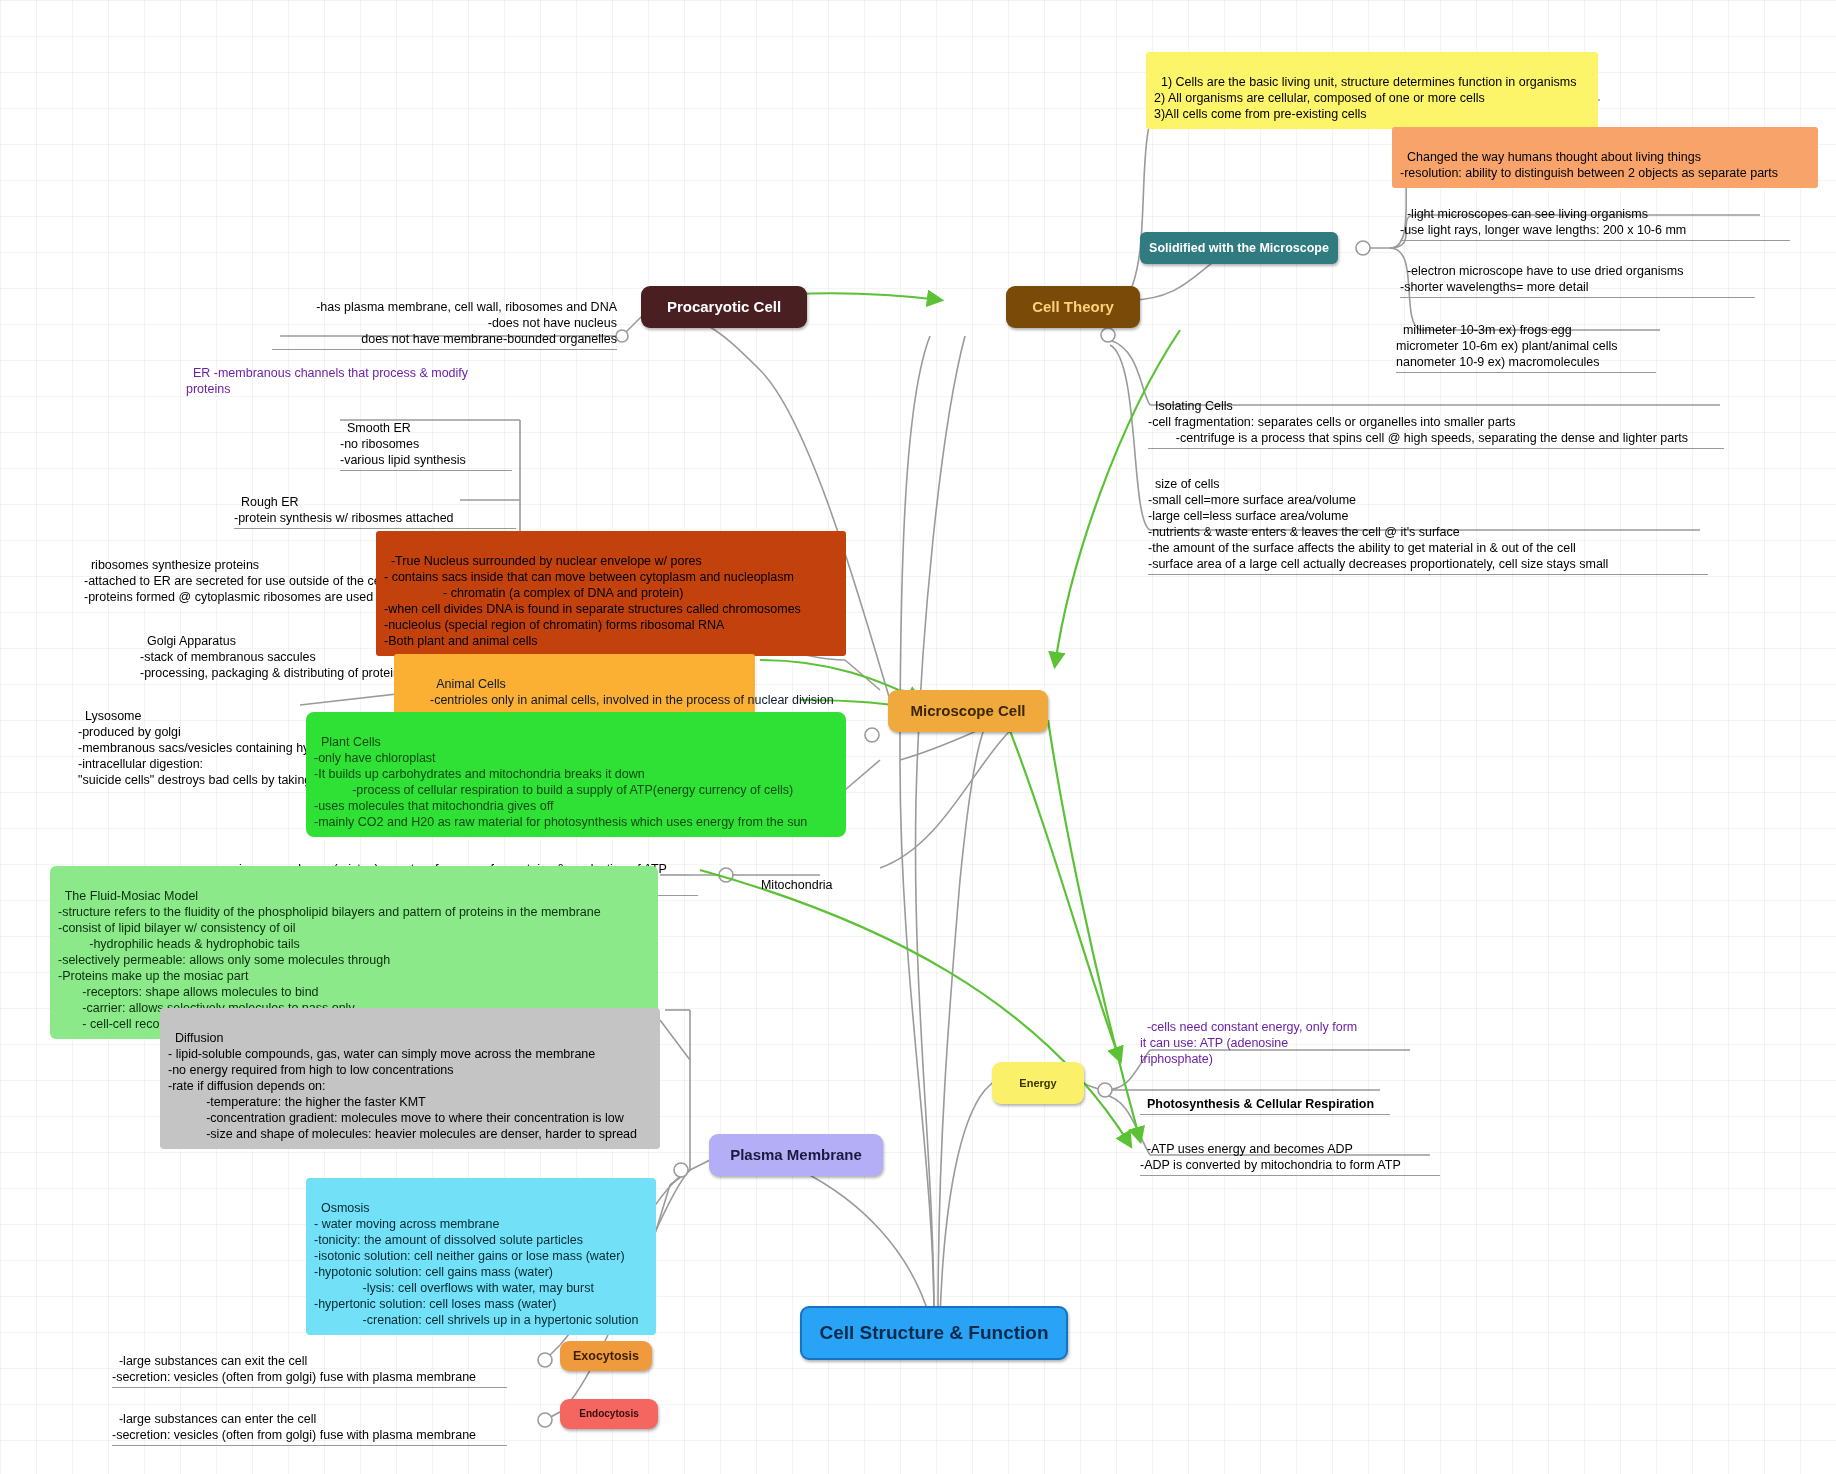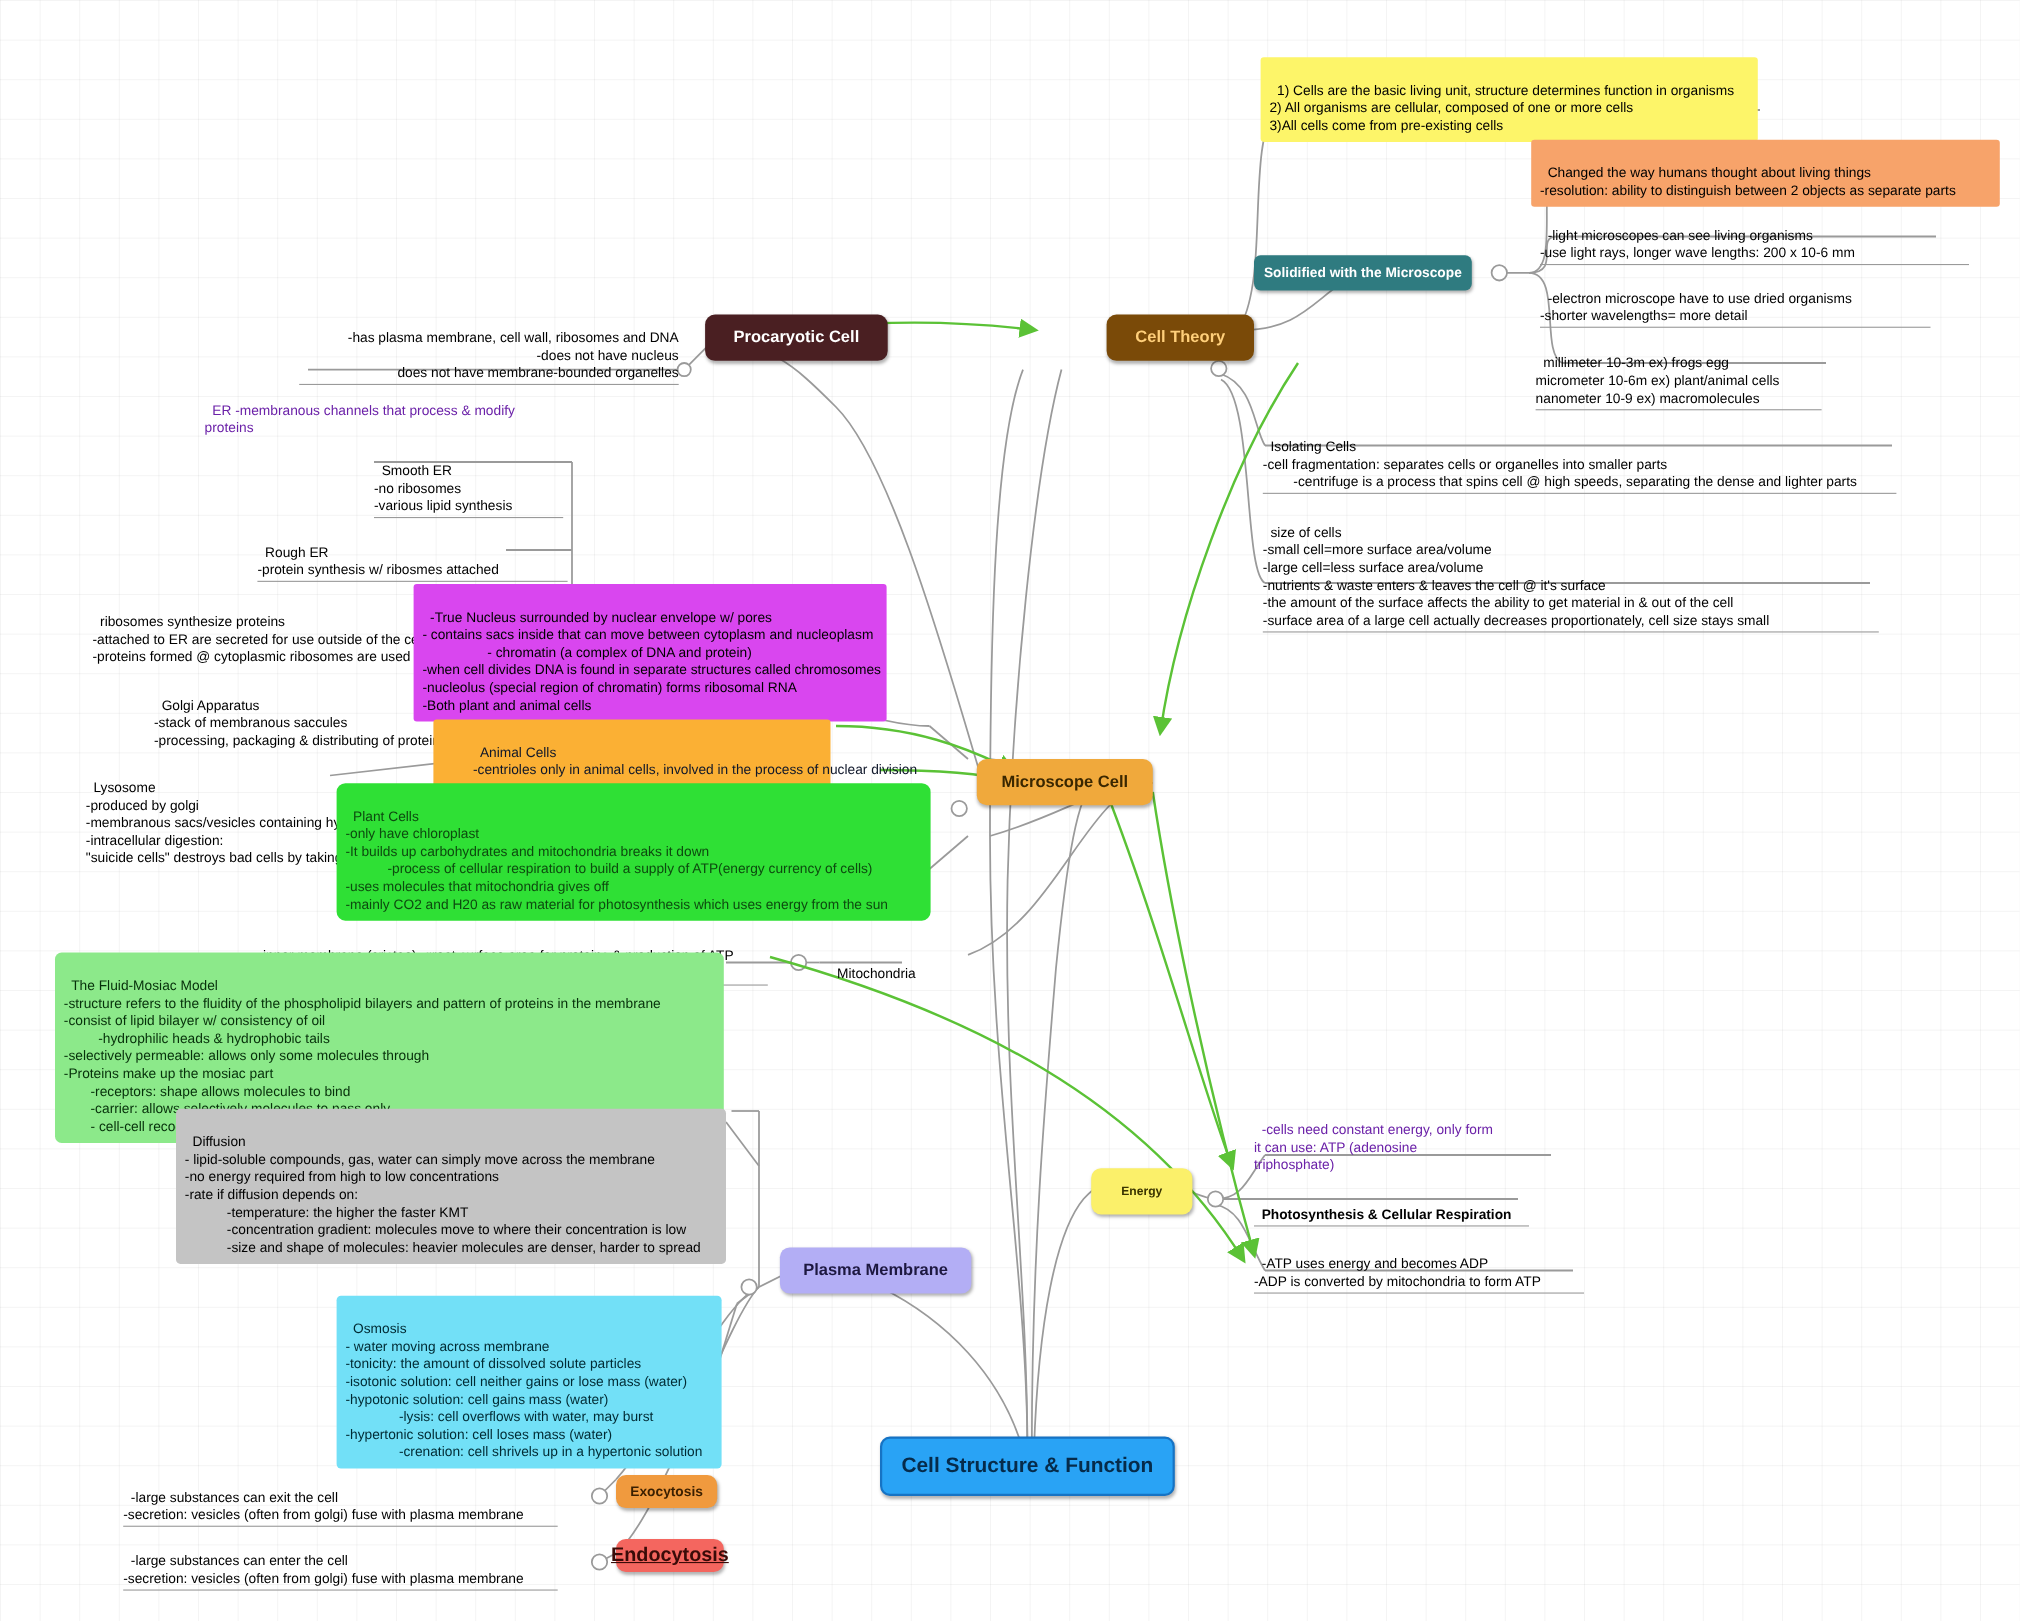--- a/index.html
+++ b/index.html
@@ -191,21 +191,21 @@
 </div>
 
 <div class="node pill shadowed" style="left:709px; top:1134px; width:174px; height:42px; background:#b3aef5; color:#1d1840; font-size:15px;">
   <span>Plasma Membrane</span>
 </div>
 
 <div class="node pill shadowed" style="left:560px; top:1341px; width:92px; height:30px; background:#f09a3e; color:#3a1f00; font-size:12.5px;">
   <span>Exocytosis</span>
 </div>
 
-<div class="node pill shadowed" style="left:560px; top:1399px; width:98px; height:30px; background:#f4665f; color:#3a0b08; font-size:18px;text-decoration:underline;">
+<div class="node pill shadowed" style="left:560px; top:1399px; width:98px; height:30px; background:#f4665f; color:#3a0b08; font-size:10px;">
   <span>Endocytosis</span>
 </div>
 
 <div class="node pill shadowed" style="left:1140px; top:232px; width:198px; height:32px; background:#2f7b80; color:#ffffff; font-size:12.5px; border-radius:6px;">
   <span>Solidified with the Microscope</span>
 </div>
 
 <div class="node boxnote" style="left:1146px; top:52px; width:452px; background:#fdf569; color:#000;">
   <span>1) Cells are the basic living unit, structure determines function in organisms
 2) All organisms are cellular, composed of one or more cells
@@ -283,21 +283,21 @@
 </div>
 
 <div class="node note" style="left:78px; top:692px; width:420px;">
   <span>Lysosome
 -produced by golgi
 -membranous sacs/vesicles containing hydrolytic enzymes
 -intracellular digestion:
 "suicide cells" destroys bad cells by taking them apart</span>
 </div>
 
-<div class="node boxnote" style="left:376px; top:531px; width:430px; background:#d946ef; color:#000;">
+<div class="node boxnote" style="left:376px; top:531px; width:470px; background:#c2410c; color:#000;">
   <span>-True Nucleus surrounded by nuclear envelope w/ pores
 - contains sacs inside that can move between cytoplasm and nucleoplasm
                  - chromatin (a complex of DNA and protein)
 -when cell divides DNA is found in separate structures called chromosomes
 -nucleolus (special region of chromatin) forms ribosomal RNA
 -Both plant and animal cells</span>
 </div>
 
 <div class="node boxnote" style="left:394px; top:654px; width:361px; background:#fbb034; color:#0f172a;padding-left:36px;">
   <span>Animal Cells

